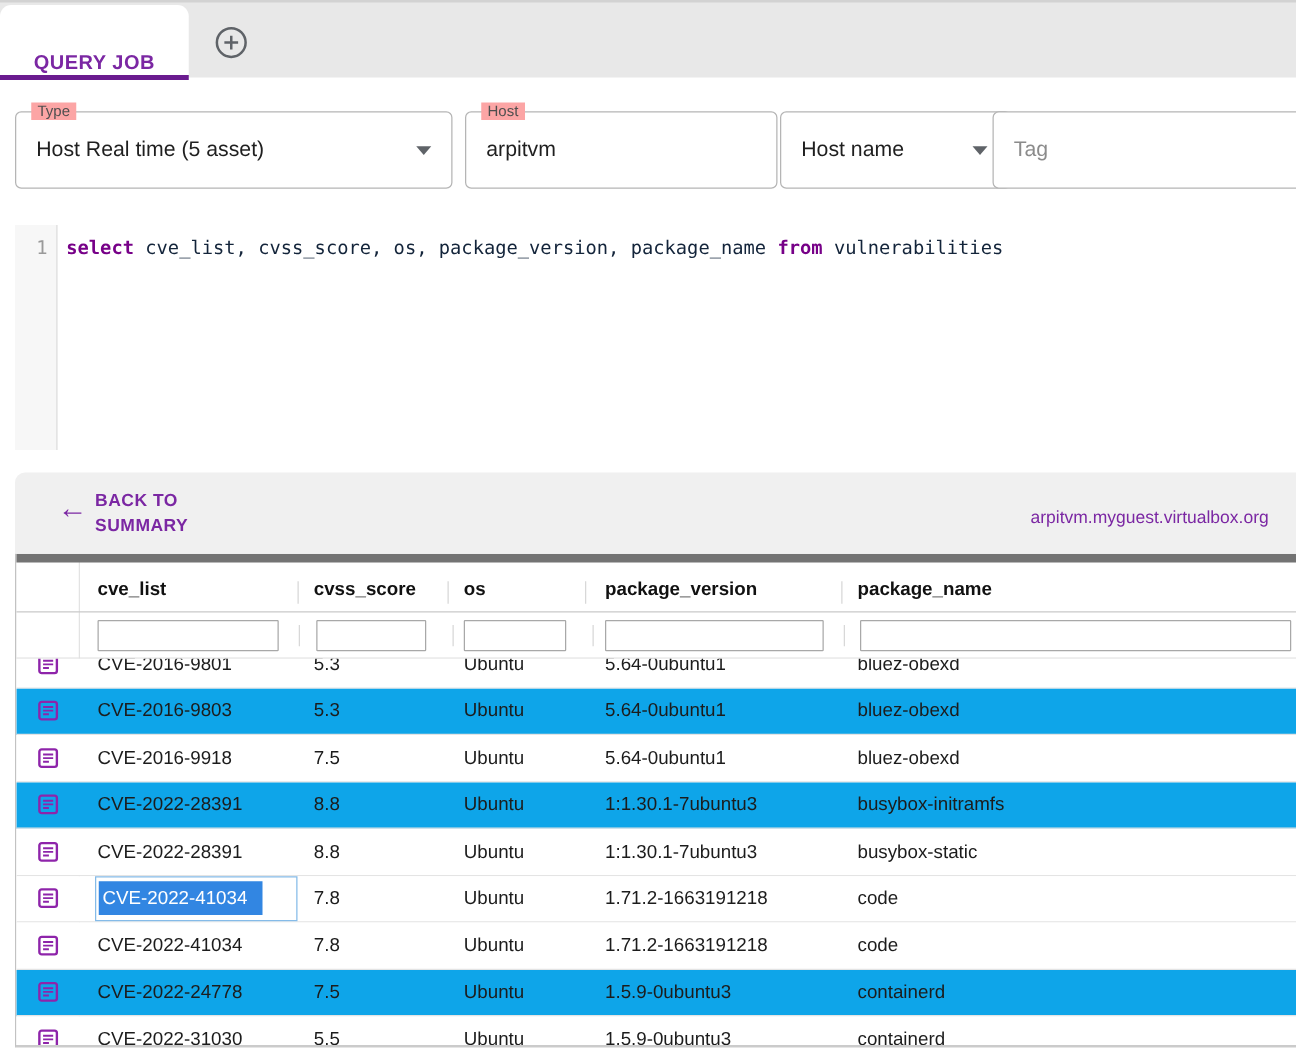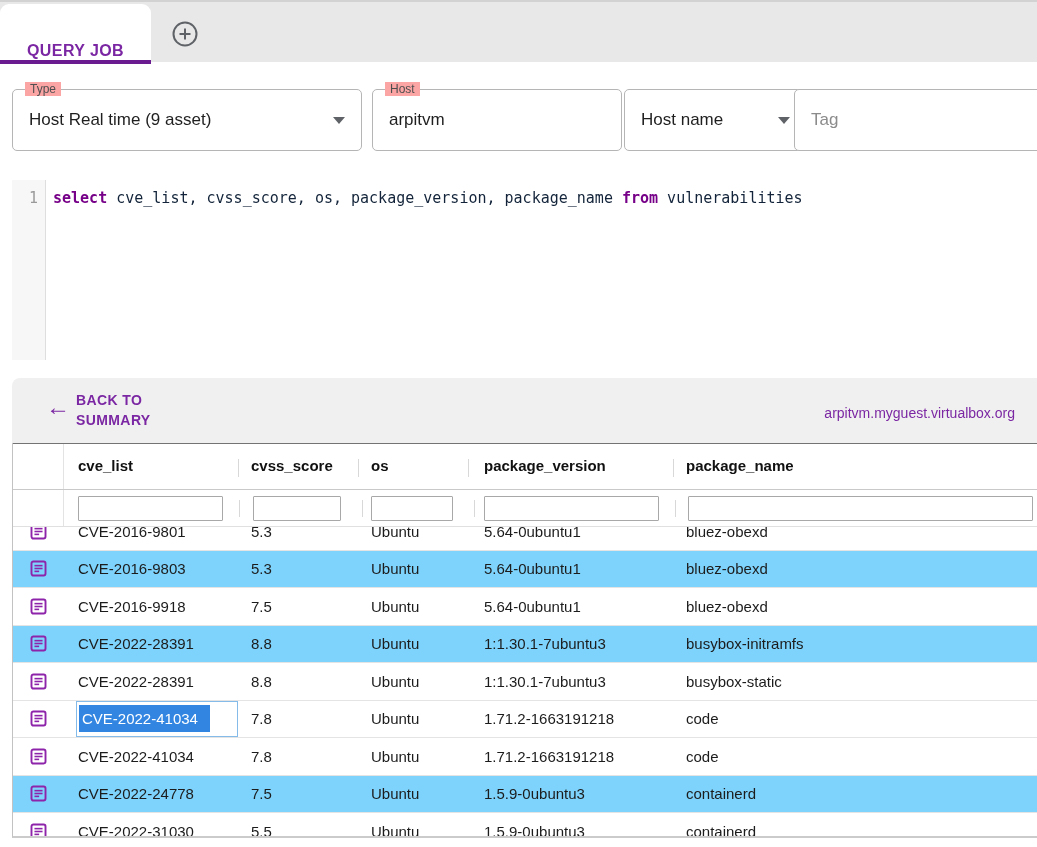--- a/index.html
+++ b/index.html
@@ -47,40 +47,40 @@
   .back-arrow{position:absolute;left:34px;top:16px;font-size:24px;
     color:var(--accent-purple,#7b27a3);cursor:pointer;line-height:26px;}
   .back-label{position:absolute;left:64px;top:12px;width:108px;line-height:20px;
     font-size:14px;font-weight:600;letter-spacing:.4px;color:var(--accent-purple,#7b27a3);
     cursor:pointer;}
   .fqdn{position:absolute;right:22px;top:27px;font-size:14px;color:var(--accent-purple,#7b27a3);}
   
   .grid{position:absolute;top:443px;left:12px;width:1025px;height:395px;background:#fff;
     border-left:1px solid #c2c2c2;border-bottom:2px solid #cbcbcb;box-sizing:border-box;overflow:hidden;}
   .vline{position:absolute;left:50px;top:0;bottom:0;width:1px;background:#e3e3e3;}
-  .grid-header{position:absolute;top:0;left:0;right:0;height:47px;border-top:1px solid #737373;
+  .grid-header{position:absolute;top:0;left:0;right:0;height:47px;border-top:7px solid #737373;
     border-bottom:1px solid #c9c9c9;box-sizing:border-box;}
   .hcell{position:absolute;top:13px;font-size:15px;font-weight:bold;color:#111;cursor:pointer;}
   .tick{position:absolute;width:1px;background:#d8d8d8;}
   .grid-header .tick{top:15px;height:18px;}
   .filter-row{position:absolute;top:47px;left:0;right:0;height:37px;
     border-bottom:1px solid #e0e0e0;box-sizing:border-box;}
   .filter-row .tick{top:10px;height:17px;}
   .filter-input{position:absolute;top:6px;height:25px;border:1px solid #a8a8a8;border-radius:1px;
     box-sizing:border-box;background:#fff;font-size:13px;padding:0 6px;outline:none;
     font-family:"Liberation Sans",sans-serif;}
   .fi-cve{left:65px;width:145px;}
   .fi-cvss{left:240px;width:88px;}
   .fi-os{left:358px;width:82px;}
   .fi-pv{left:471px;width:175px;}
   .fi-pn{left:675px;width:345px;}
   .grid-rows{position:absolute;top:84px;left:0;right:0;bottom:0;overflow:hidden;}
   .grid-row{position:relative;height:37.5px;border-bottom:1px solid #e4e4e4;
     box-sizing:border-box;background:#fff;}
-  .grid-row.tint{background:#7dd3fc;}
+  .grid-row.tint{background:#0ea5e9;}
   .grid-row:first-child{margin-top:-14px;}
   .icon-cell{position:absolute;left:0;top:0;width:50px;height:100%;display:flex;
     align-items:center;justify-content:center;cursor:pointer;}
   .cell{position:absolute;top:0;height:100%;display:flex;align-items:center;
     font-size:15px;color:#1c1c1c;white-space:nowrap;}
   .c-cve{left:65px;} .c-cvss{left:238px;} .c-os{left:358px;} .c-pv{left:471px;} .c-pn{left:673px;}
   .cell.selected{left:63px;width:162px;border:1.5px solid var(--cell-border-blue,#85bbe8);
     background:#fff;box-sizing:border-box;padding-left:2px;}
   .sel-text{background:var(--selection-blue,#3286e2);color:#fff;padding:5px 12px 5px 3px;}
 </style>
@@ -98,21 +98,21 @@
         <circle cx="14" cy="14" r="11.5" fill="none" stroke="#5f6368" stroke-width="2"></circle>
         <line x1="14" y1="8.5" x2="14" y2="19.5" stroke="#5f6368" stroke-width="2"></line>
         <line x1="8.5" y1="14" x2="19.5" y2="14" stroke="#5f6368" stroke-width="2"></line>
       </svg>
     </span>
   </div>
 </div>
 
 <div class="field f-type">
   <span class="field-label">Type</span>
-  <span class="field-value">Host Real time (9 asset)</span>
+  <span class="field-value">Host Real time (5 asset)</span>
   <span class="caret"></span>
 </div>
 
 <div class="field f-host">
   <span class="field-label">Host</span>
   <span class="field-value">arpitvm</span>
 </div>
 
 <div class="field f-hostname">
   <span class="field-value">Host name</span>

